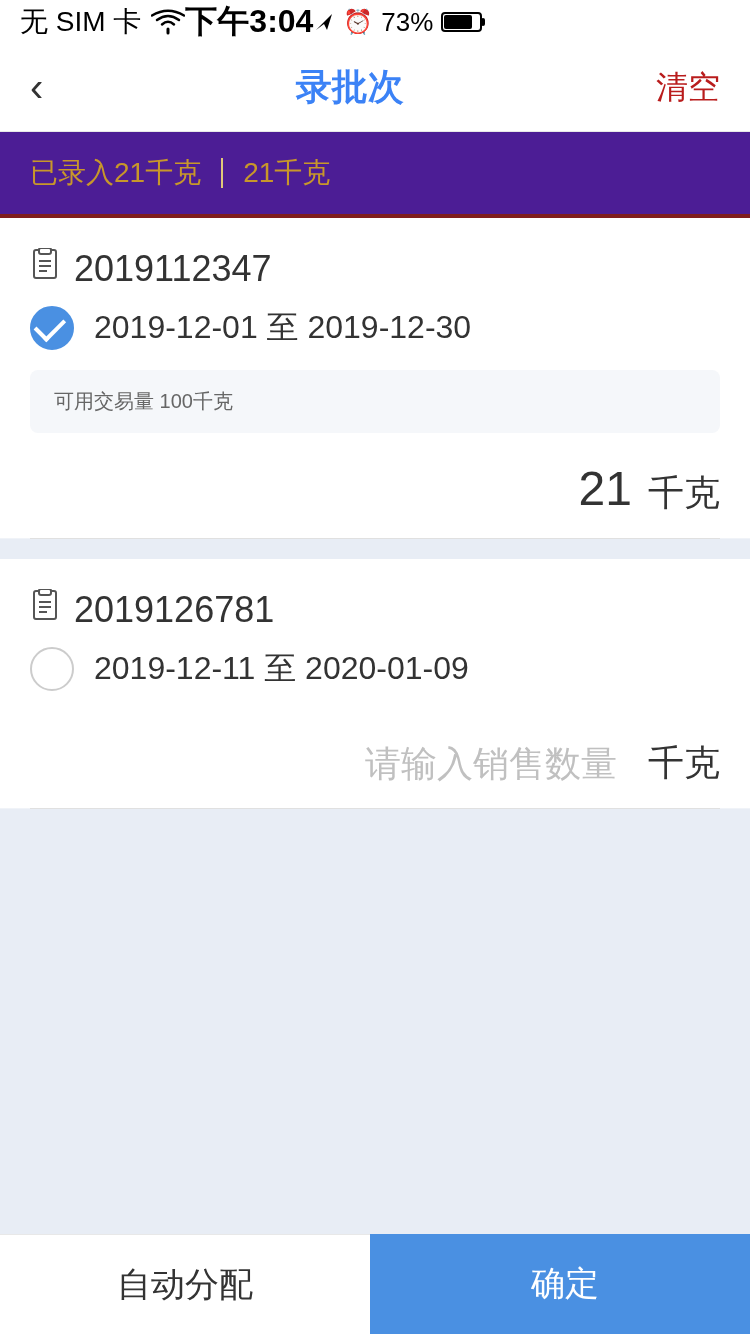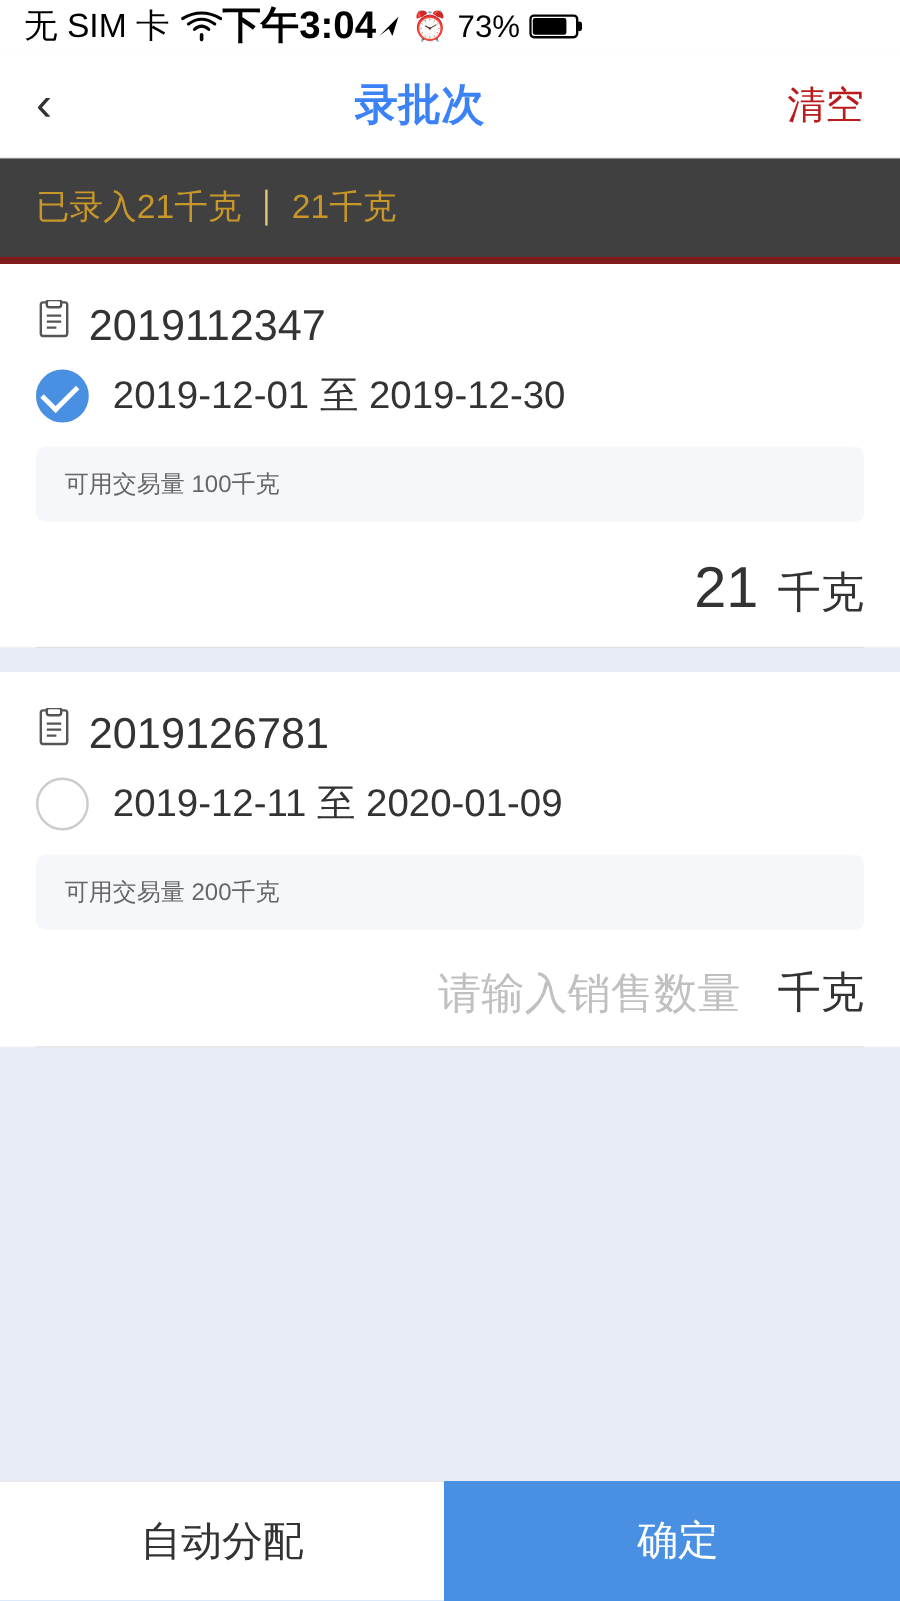--- a/index.html
+++ b/index.html
@@ -65,26 +65,26 @@
       color: #3b82f6;
     }
     .nav-action {
       font-size: 32px;
       color: #b91c1c;
       cursor: pointer;
     }
 
     
     .info-banner {
-      background: #404040;
+      background: #4c1d95;
       padding: 22px 30px;
       display: flex;
       align-items: center;
       gap: 20px;
-      border-bottom: 6px solid #7f1d1d;
+      border-bottom: 4px solid #7f1d1d;
     }
     .info-banner-text {
       font-size: 28px;
       color: #c8972a;
     }
     .info-divider {
       width: 2px;
       height: 30px;
       background: #e0c87a;
     }
@@ -338,21 +338,20 @@
           <line x1="9" y1="18" x2="21" y2="18" stroke="#555" stroke-width="2"></line>
           <line x1="9" y1="23" x2="17" y2="23" stroke="#555" stroke-width="2"></line>
         </svg>
       </span>
       <span class="batch-id-text">2019126781</span>
     </div>
     <div class="batch-date-row">
       <div class="radio-btn"></div>
       <span class="batch-date-text">2019-12-11 至 2020-01-09</span>
     </div>
-    <div class="batch-available">可用交易量 200千克</div>
   </div>
 
   <div class="input-row">
     <input class="qty-input" type="number" placeholder="请输入销售数量" style="">
     <span class="input-unit">千克</span>
   </div>
   <div class="divider-line"></div>
 
   <div class="gray-area"></div>
 

